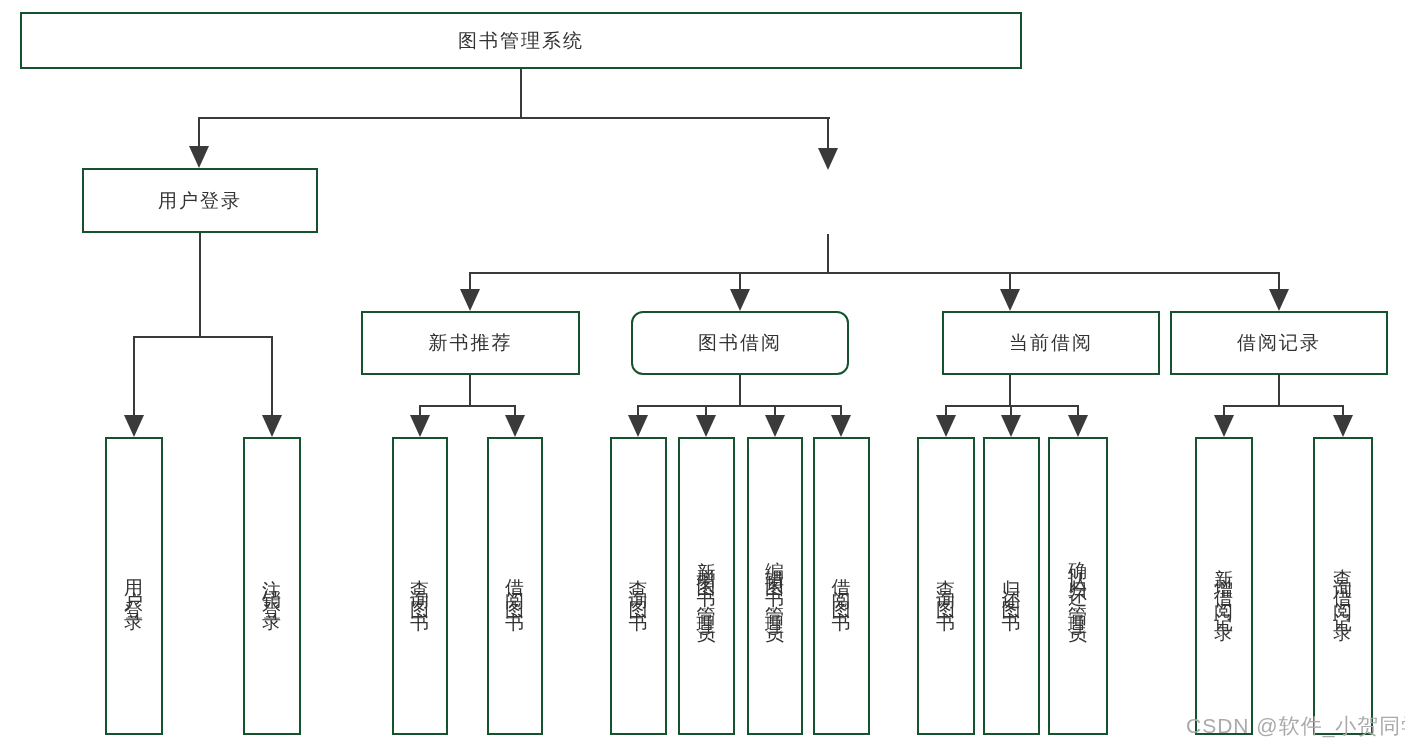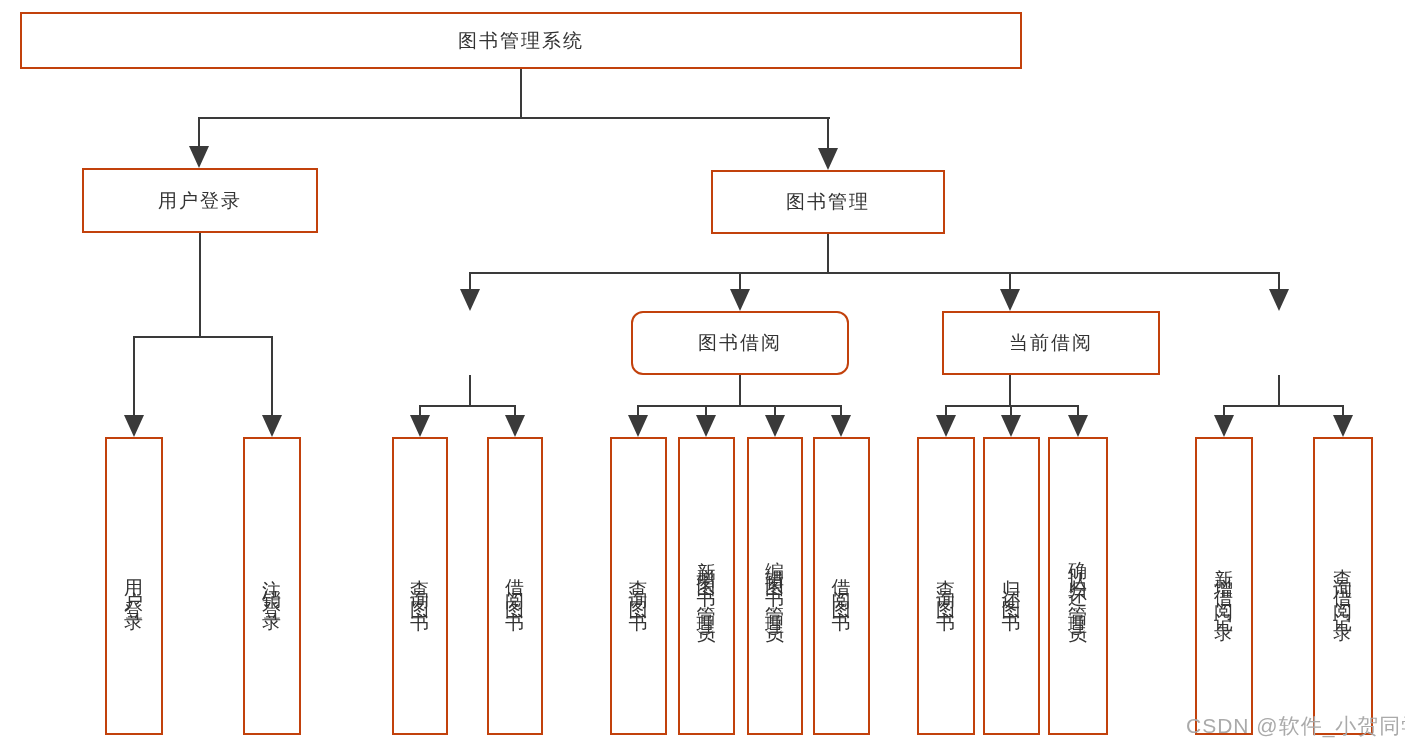--- a/index.html
+++ b/index.html
@@ -7,21 +7,21 @@
     position: relative;
     width: 1405px;
     height: 747px;
     background: #ffffff;
     font-family: "Liberation Sans", sans-serif;
     overflow: hidden;
   }
   .box {
     position: absolute;
     box-sizing: border-box;
-    border: 2px solid #c2410c;
+    border: 2px solid #14532d;
     background: #ffffff;
     color: #333333;
     display: flex;
     align-items: center;
     justify-content: center;
     font-size: 19px;
     letter-spacing: 2px;
     text-align: center;
   }
   .vbox span {
@@ -60,42 +60,43 @@
   <div class="box" style="left:20px; top:12px; width:1002px; height:57px;">图书管理系统</div>
 
   <div class="vl" style="left:520px; top:69px; height:49px;"></div>
   <div class="hl" style="left:199px; top:117px; width:631px;"></div>
   <div class="vl" style="left:198px; top:117px; height:30px;"></div>
   <div class="arr" style="left:189px; top:146px;"></div>
   <div class="vl" style="left:827px; top:117px; height:32px;"></div>
   <div class="arr" style="left:818px; top:148px;"></div>
 
   <div class="box" style="left:82px; top:168px; width:236px; height:65px;">用户登录</div>
-  <div class="box" style="left:711px; top:170px; width:234px; height:64px;">图书管理</div>
 
   <div class="vl" style="left:199px; top:233px; height:104px;"></div>
   <div class="hl" style="left:134px; top:336px; width:138px;"></div>
   <div class="vl" style="left:133px; top:336px; height:79px;"></div>
   <div class="arr" style="left:124px; top:415px;"></div>
   <div class="vl" style="left:271px; top:336px; height:79px;"></div>
   <div class="arr" style="left:262px; top:415px;"></div>
 
   <div class="vl" style="left:827px; top:234px; height:39px;"></div>
   <div class="hl" style="left:470px; top:272px; width:809px;"></div>
   <div class="vl" style="left:469px; top:272px; height:17px;"></div>
   <div class="arr" style="left:460px; top:289px;"></div>
   <div class="vl" style="left:739px; top:272px; height:17px;"></div>
   <div class="arr" style="left:730px; top:289px;"></div>
   <div class="vl" style="left:1009px; top:272px; height:17px;"></div>
   <div class="arr" style="left:1000px; top:289px;"></div>
   <div class="vl" style="left:1278px; top:272px; height:17px;"></div>
   <div class="arr" style="left:1269px; top:289px;"></div>
 
+  <div class="box" style="left:361px; top:311px; width:219px; height:64px;">新书推荐</div>
   <div class="box" style="left:631px; top:311px; width:218px; height:64px;border-radius:12px;">图书借阅</div>
   <div class="box" style="left:901px; top:311px; width:218px; height:64px;margin-left:41px;">当前借阅</div>
+  <div class="box" style="left:1170px; top:311px; width:218px; height:64px;">借阅记录</div>
 
   <div class="vl" style="left:469px; top:375px; height:31px;"></div>
   <div class="hl" style="left:420px; top:405px; width:96px;"></div>
   <div class="vl" style="left:419px; top:405px; height:10px;"></div>
   <div class="arr" style="left:410px; top:415px;"></div>
   <div class="vl" style="left:514px; top:405px; height:10px;"></div>
   <div class="arr" style="left:505px; top:415px;"></div>
 
   <div class="vl" style="left:739px; top:375px; height:31px;"></div>
   <div class="hl" style="left:638px; top:405px; width:204px;"></div>

